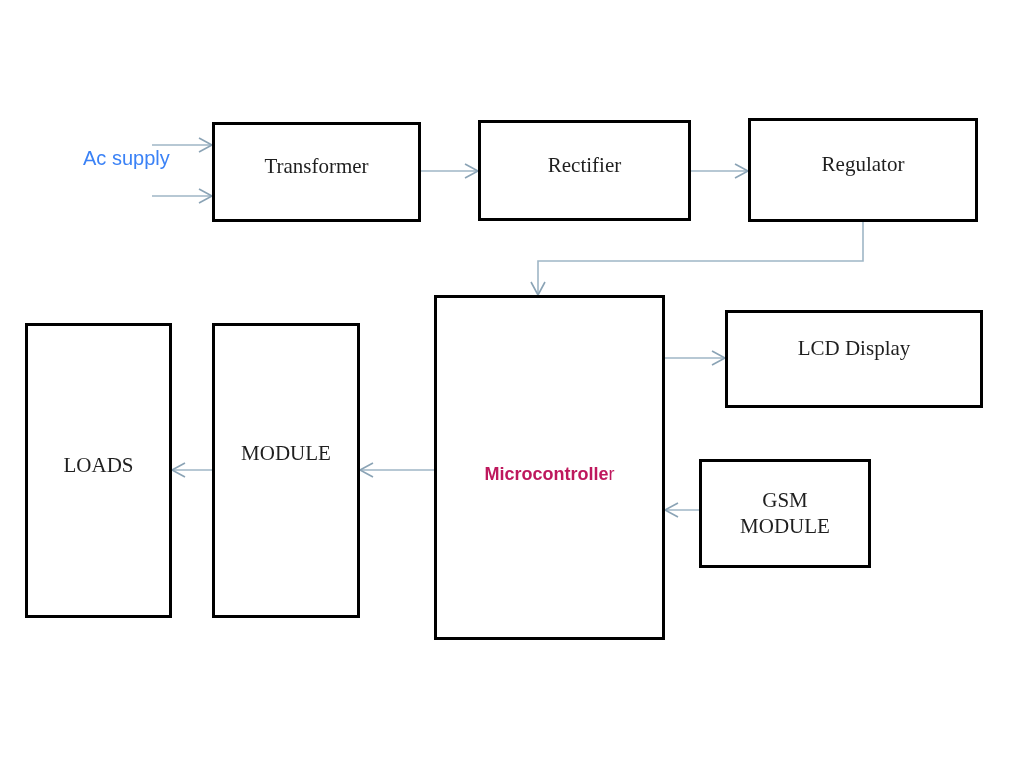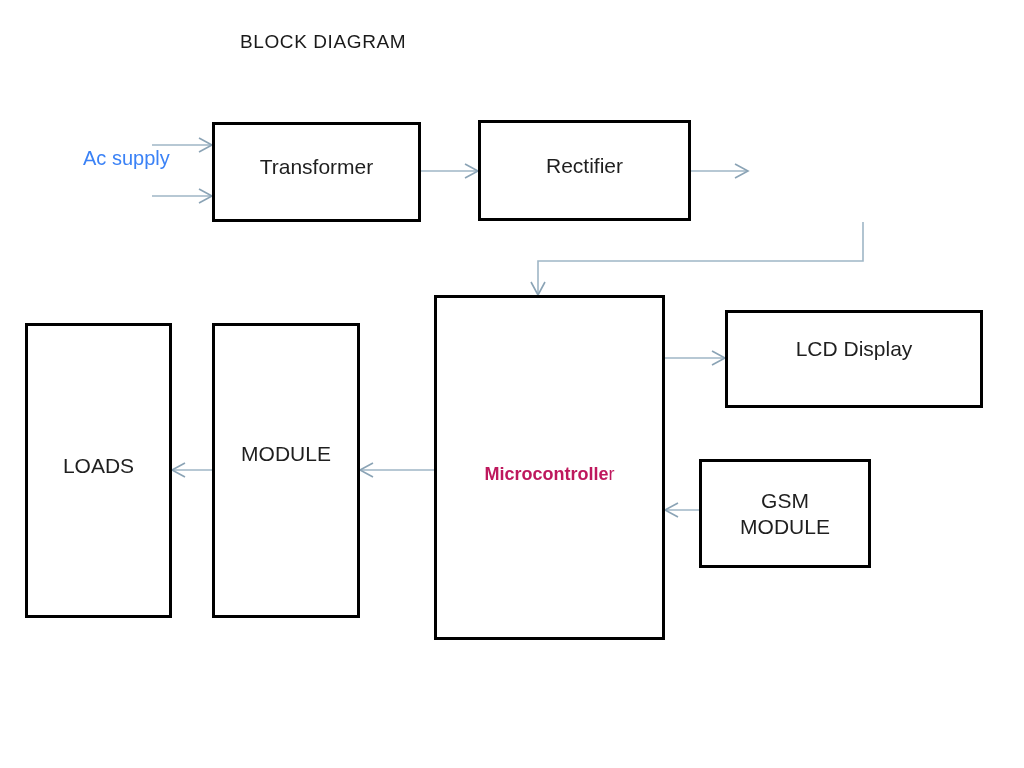--- a/index.html
+++ b/index.html
@@ -39,20 +39,21 @@
     align-items: center;
     justify-content: center;
     text-align: center;
   }
   .block .block-label {
     font-size: 21px;
     color: #1f1f1f;
     line-height: 1.22;
     white-space: pre-line;
     padding: 0 6px;
+    font-family: Liberation Serif, serif;
   }
   
   .label-up-1 .block-label { position: relative; top: -10px; }
   .label-up-2 .block-label { position: relative; top: -17px; }
   .label-up-3 .block-label { position: relative; top: -5px; }
 
   
   .free-text {
     position: absolute;
     font-size: 20px;
@@ -91,21 +92,20 @@
     fill: none;
     stroke: #8aa3b5;
     stroke-width: 1.6px;
   }
 </style>
 </head>
 <body>
 
 <div id="canvas">
 
-  <div class="diagram-title">BLOCK DIAGRAM</div>
 
   <svg id="wires" viewBox="0 0 1024 768" xmlns="http://www.w3.org/2000/svg">
 
     <g>
       <path class="wire" d="M152,145 L211,145"></path>
       <path class="wire-head" d="M199,138 L212,145 L199,152"></path>
     </g>
 
     <g>
       <path class="wire" d="M152,196 L211,196"></path>
@@ -151,20 +151,23 @@
   <div class="free-text" style="left:83px; top:147px;">Ac  supply</div>
 
   <div class="block label-up-3" style="left:212px; top:122px; width:209px; height:100px;">
     <span class="block-label">Transformer</span>
   </div>
 
   <div class="block label-up-3" style="left:478px; top:120px; width:213px; height:101px;">
     <span class="block-label">Rectifier</span>
   </div>
 
+  <div class="block label-up-3" style="left:748px; top:118px; width:230px; height:104px;">
+    <span class="block-label">Regulator</span>
+  </div>
 
   <div class="block" style="left:434px; top:295px; width:231px; height:345px;">
     <span class="mcu-label">
       <span class="bold">Microcontrolle</span><span class="thin">r</span>
     </span>
   </div>
 
   <div class="block label-up-1" style="left:725px; top:310px; width:258px; height:98px;">
     <span class="block-label">LCD Display</span>
   </div>

